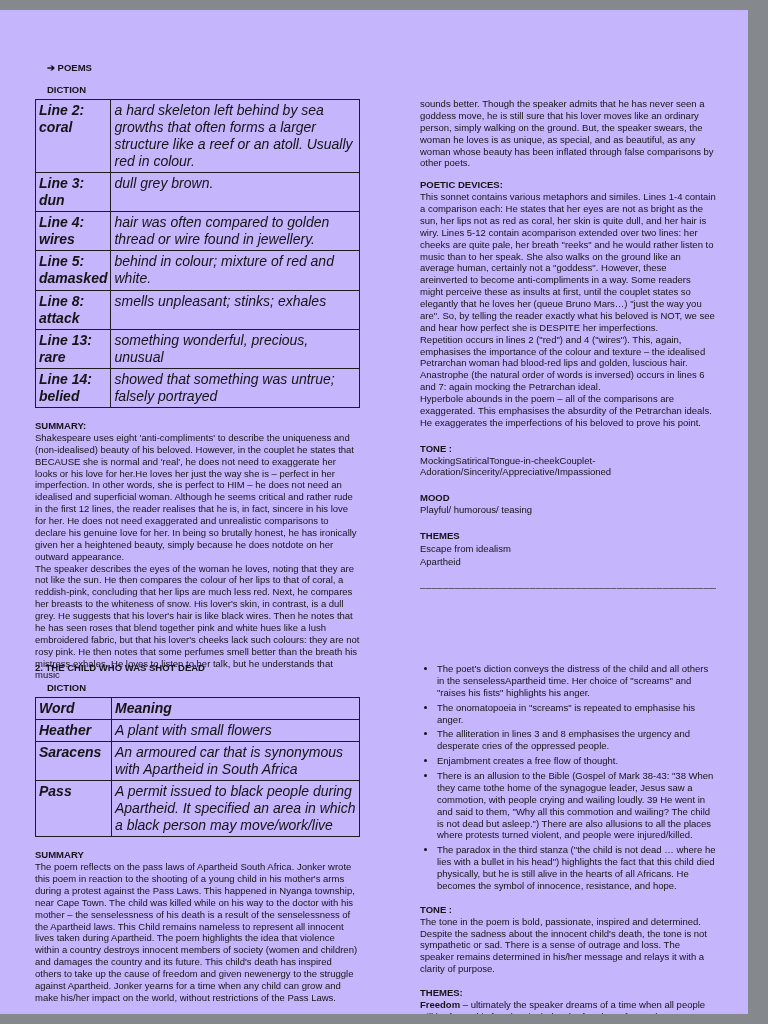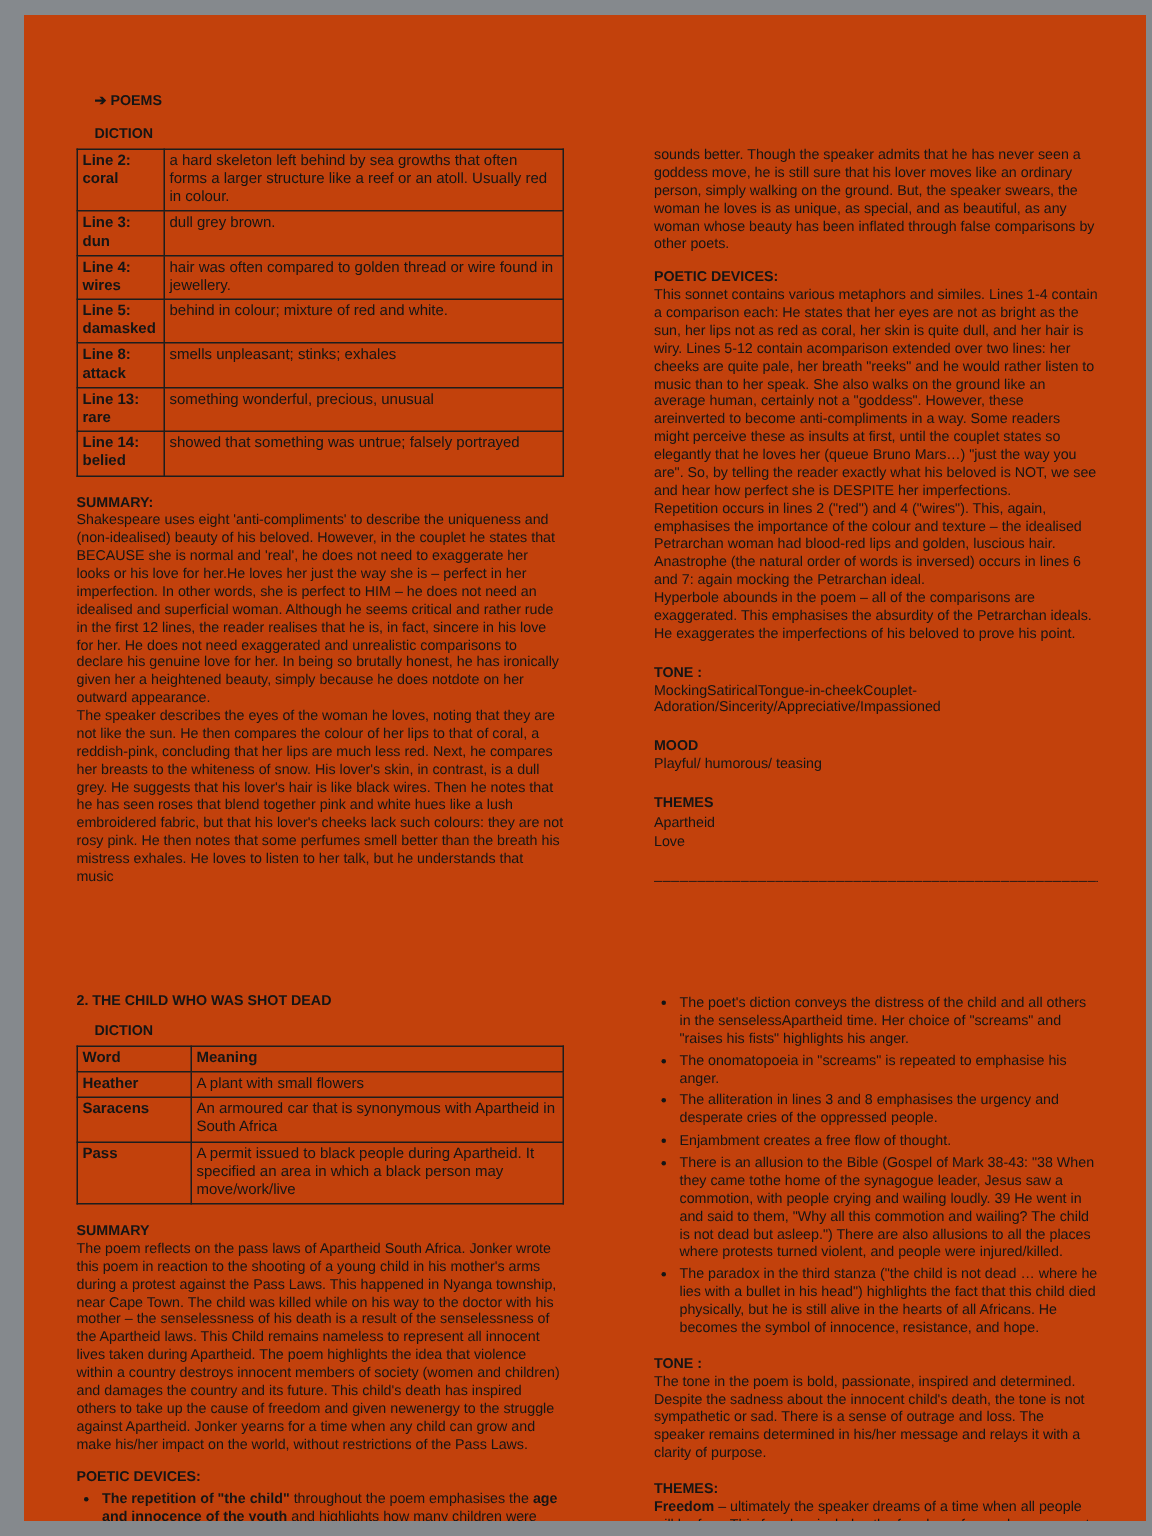--- a/index.html
+++ b/index.html
@@ -5,44 +5,45 @@
   * { margin:0; padding:0; box-sizing:border-box; }
   html,body { width:768px; height:1024px; }
   body {
     background:#85898d;
     font-family:"Liberation Sans", sans-serif;
     color:#151515;
     position:relative;
     overflow:hidden;
   }
   .paper {
-    position:absolute; left:16px; top:10px;
+    position:absolute; left:0; top:10px;
     width:748px; height:1004px;
-    background:#c2410c;
+    background:#c4b5fd;
     overflow:hidden;
   }
   .col { position:absolute; font-size:9.5px; line-height:1.25; }
   .c-l1 { left:35px; top:52px;  width:325px; }
   .c-r1 { left:420px; top:52px; width:296px;margin-top:36px; }
   .c-l2 { left:35px; top:652px; width:325px; }
   .c-r2 { left:420px; top:650px; width:296px; }
   .bold { font-weight:bold; }
   .ind  { margin-left:12px; }
   .mt6  { margin-top:6px; }
   .mt8  { margin-top:8px; }
   .mt10 { margin-top:10px; }
   .mt12 { margin-top:12px; }
   .mt14 { margin-top:14px; }
   p.para { margin:0; }
   table.t {
     border-collapse:collapse;
     width:100%;
     margin-top:3px;
-    font-size:10px;
+    font-size:14px;
     line-height:1.22;
+    font-style:italic;
   }
   table.t td, table.t th {
     border:1px solid #1d1d1d;
     padding:2px 3px;
     vertical-align:top;
     text-align:left;
   }
   table.t1 td.term { width:58px; font-weight:bold; }
   table.t2 td.term { width:76px; font-weight:bold; }
   table.t2 th { font-weight:bold; }
@@ -111,22 +112,22 @@
     <p class="para">Anastrophe (the natural order of words is inversed) occurs in lines 6 and 7: again mocking the Petrarchan ideal.</p>
     <p class="para">Hyperbole abounds in the poem – all of the comparisons are exaggerated. This emphasises the absurdity of the Petrarchan ideals. He exaggerates the imperfections of his beloved to prove his point.</p>
 
     <div class="bold mt14">TONE :</div>
     <p class="para mt8">MockingSatiricalTongue-in-cheekCouplet-Adoration/Sincerity/Appreciative/Impassioned</p>
 
     <div class="bold mt14">MOOD</div>
     <p class="para">Playful/ humorous/ teasing</p>
 
     <div class="bold mt14">THEMES</div>
+    <div class="theme-line">Escape from idealism</div>
     <div class="theme-line">Apartheid</div>
-    <div class="theme-line">Love</div>
     <div class="divider">___________________________________________________________</div>
   </div>
 
   <div class="col c-l2">
     <div class="bold">2. THE CHILD WHO WAS SHOT DEAD</div>
 
     <div class="bold ind mt8">DICTION</div>
     <table class="t t2">
       <tbody>
         <tr>

